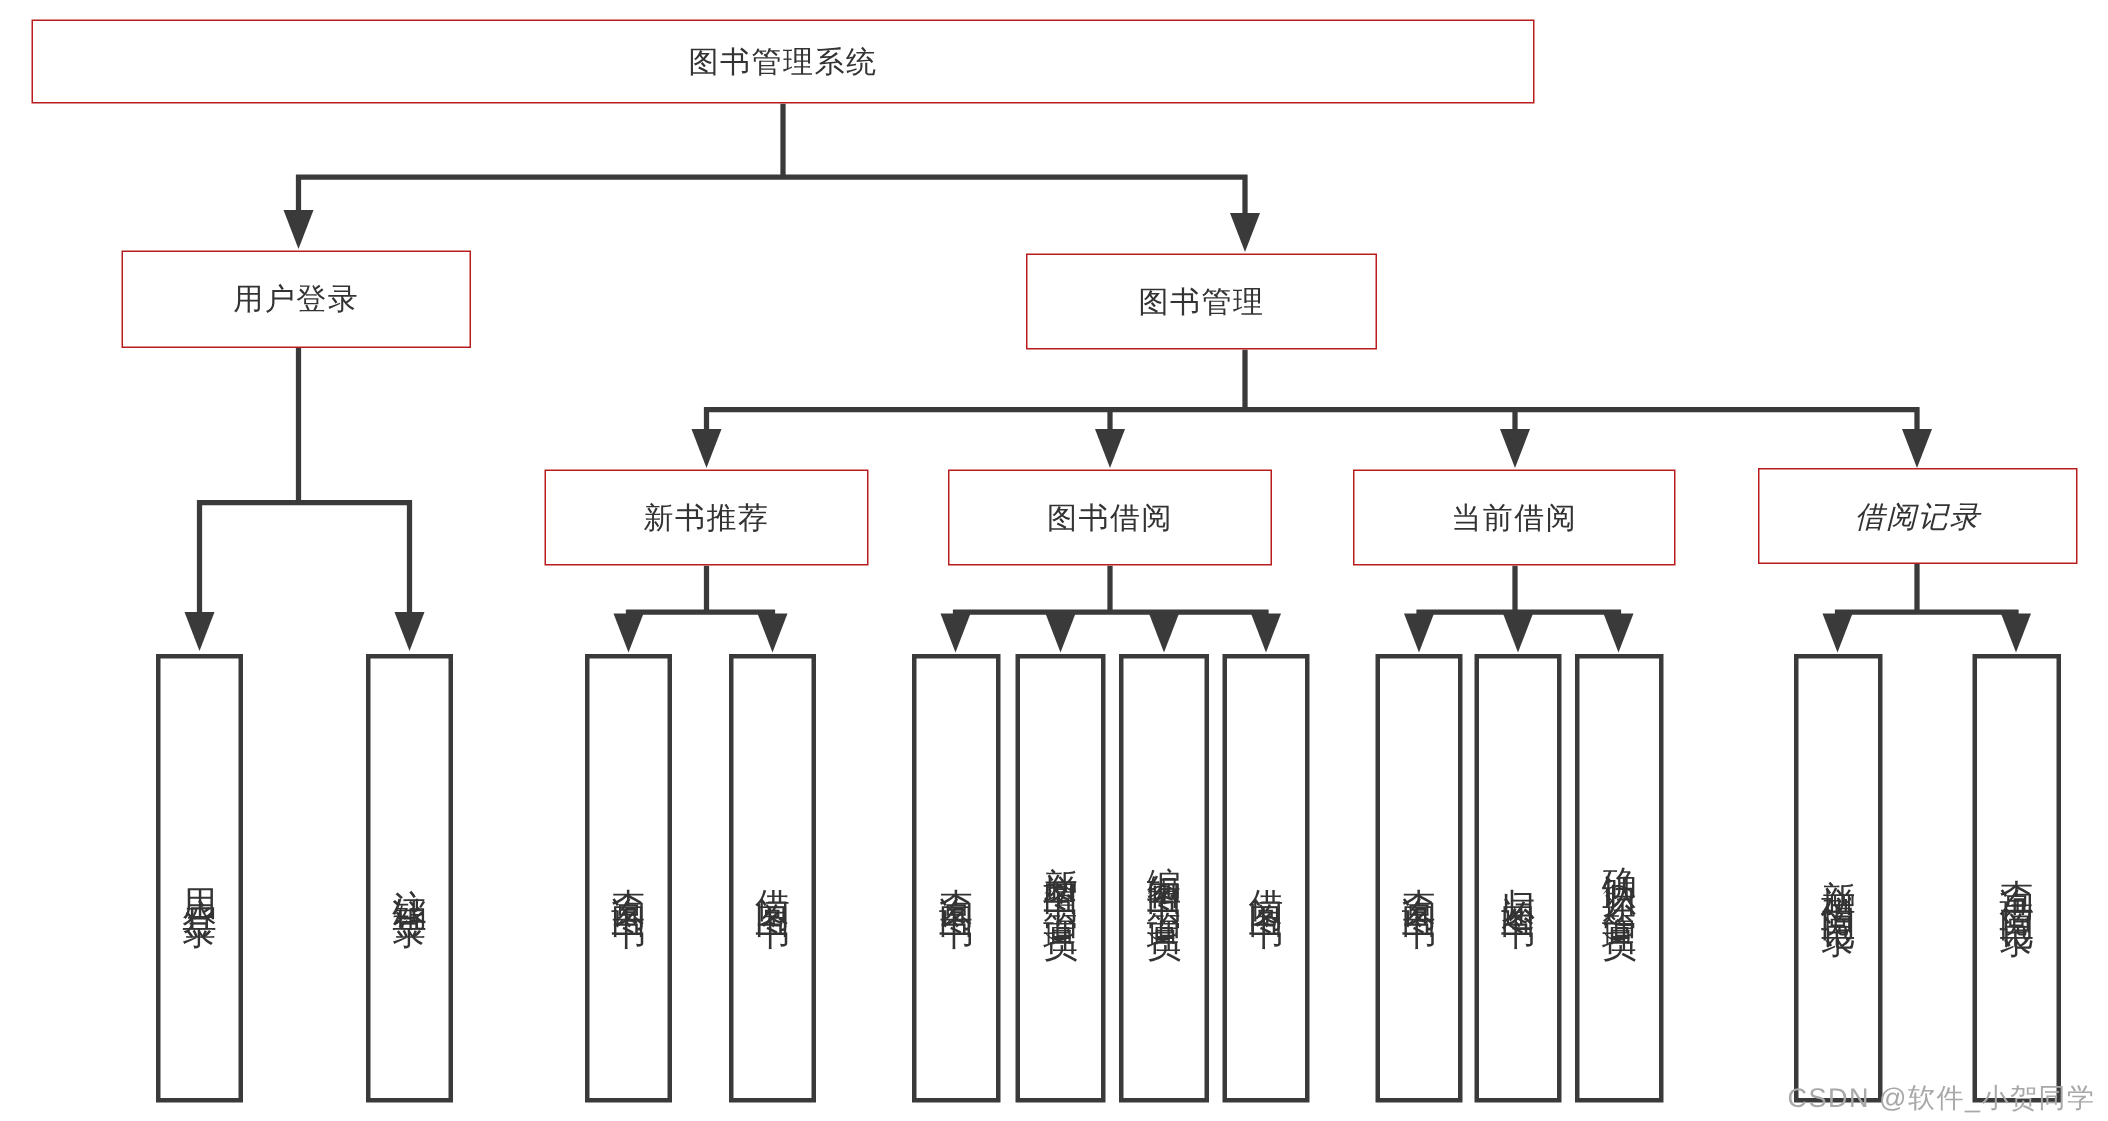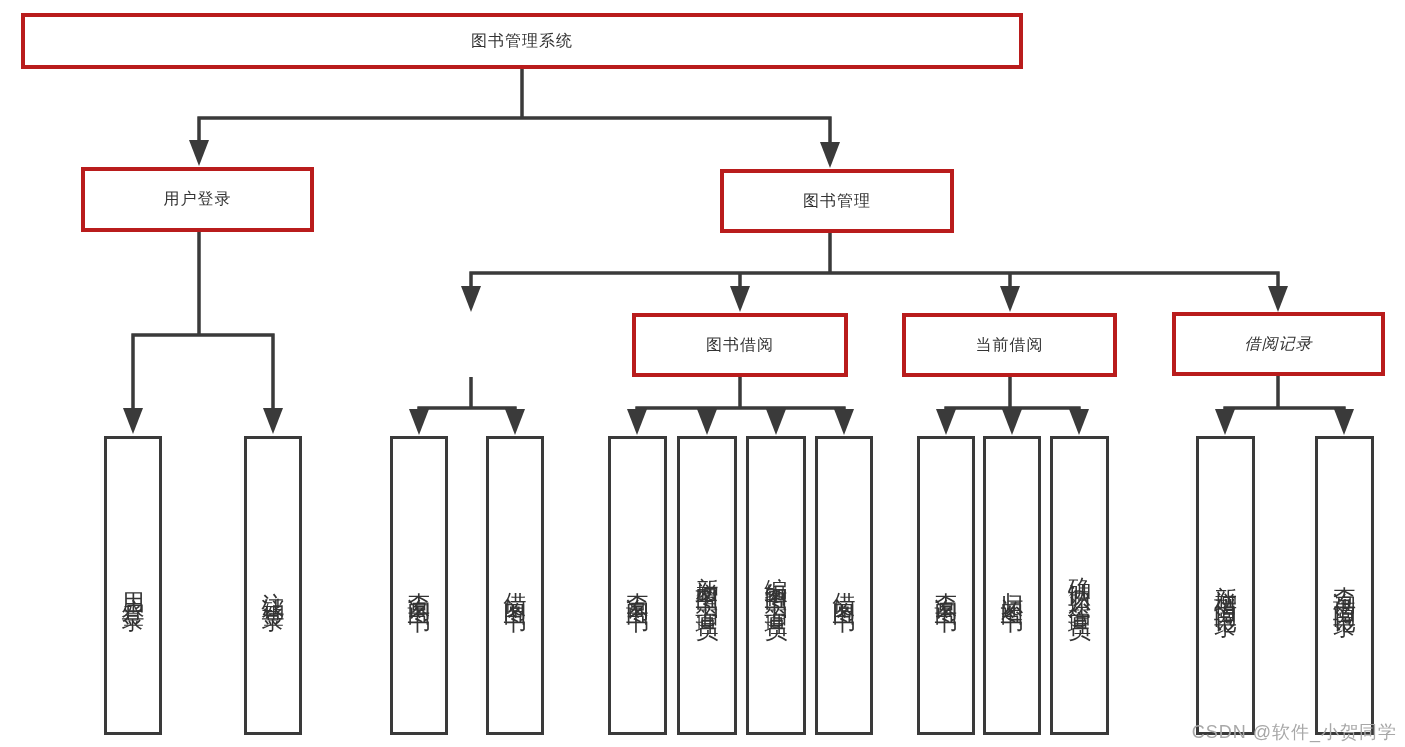--- a/index.html
+++ b/index.html
@@ -15,25 +15,25 @@
   #connectors {
     position: absolute;
     left: 0; top: 0;
     width: 1405px; height: 747px;
     pointer-events: none;
   }
   .hbox {
     position: absolute;
     box-sizing: border-box;
     background: #ffffff;
-    border: 4px solid #b91c1c;
+    border: 1px solid #b91c1c;
     display: flex;
     align-items: center;
     justify-content: center;
-    font-size: 16px;
+    font-size: 20px;
     letter-spacing: 1px;
     color: #333333;
     white-space: nowrap;
   }
   .vbox {
     position: absolute;
     top: 436px;
     height: 299px;
     box-sizing: border-box;
     background: #ffffff;
@@ -94,22 +94,23 @@
       <polygon points="1002,409 1022,409 1012,435"></polygon>
       <polygon points="1069,409 1089,409 1079,435"></polygon>
       <polygon points="1215,409 1235,409 1225,435"></polygon>
       <polygon points="1334,409 1354,409 1344,435"></polygon>
     </g>
   </svg>
 
   <div class="hbox" style="left:21px; top:13px; width:1002px; height:56px;">图书管理系统</div>
 
   <div class="hbox" style="left:81px; top:167px; width:233px; height:65px;">用户登录</div>
-  <div class="hbox" style="left:720px; top:169px; width:234px; height:64px;">图书管理</div>
+  <div class="hbox" style="left:684px; top:169px; width:234px; height:64px;">图书管理</div>
 
+  <div class="hbox" style="left:363px; top:313px; width:216px; height:64px;">新书推荐</div>
   <div class="hbox" style="left:902px; top:313px; width:215px; height:64px;">当前借阅</div>
   <div class="hbox" style="left:632px; top:313px; width:216px; height:64px;">图书借阅</div>
   <div class="hbox" style="left:1172px; top:312px; width:213px; height:64px;font-style:italic;">借阅记录</div>
 
   <div class="vbox" style="left:104px; width:58px;">用户登录</div>
   <div class="vbox" style="left:244px; width:58px;">注销登录</div>
 
   <div class="vbox" style="left:390px; width:58px;">查询图书</div>
   <div class="vbox" style="left:486px; width:58px;">借阅图书</div>
 

